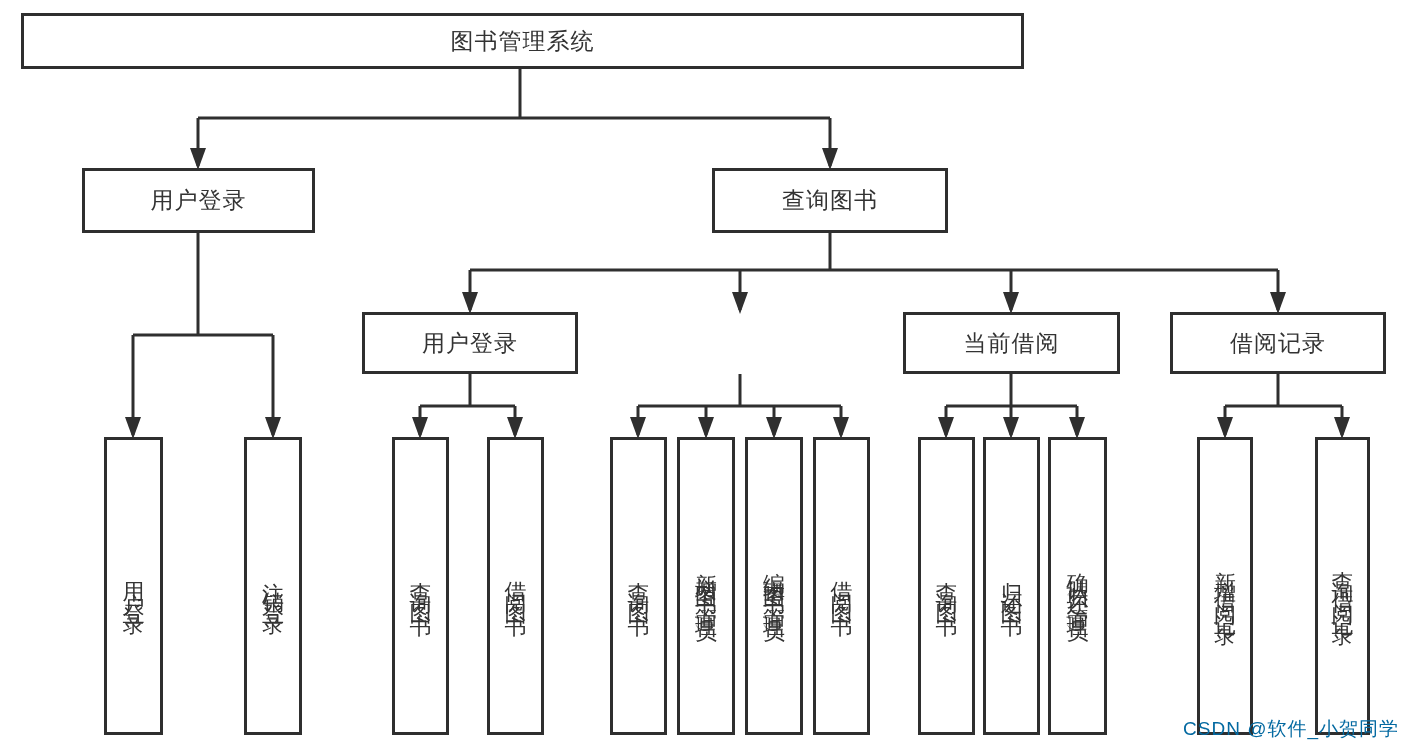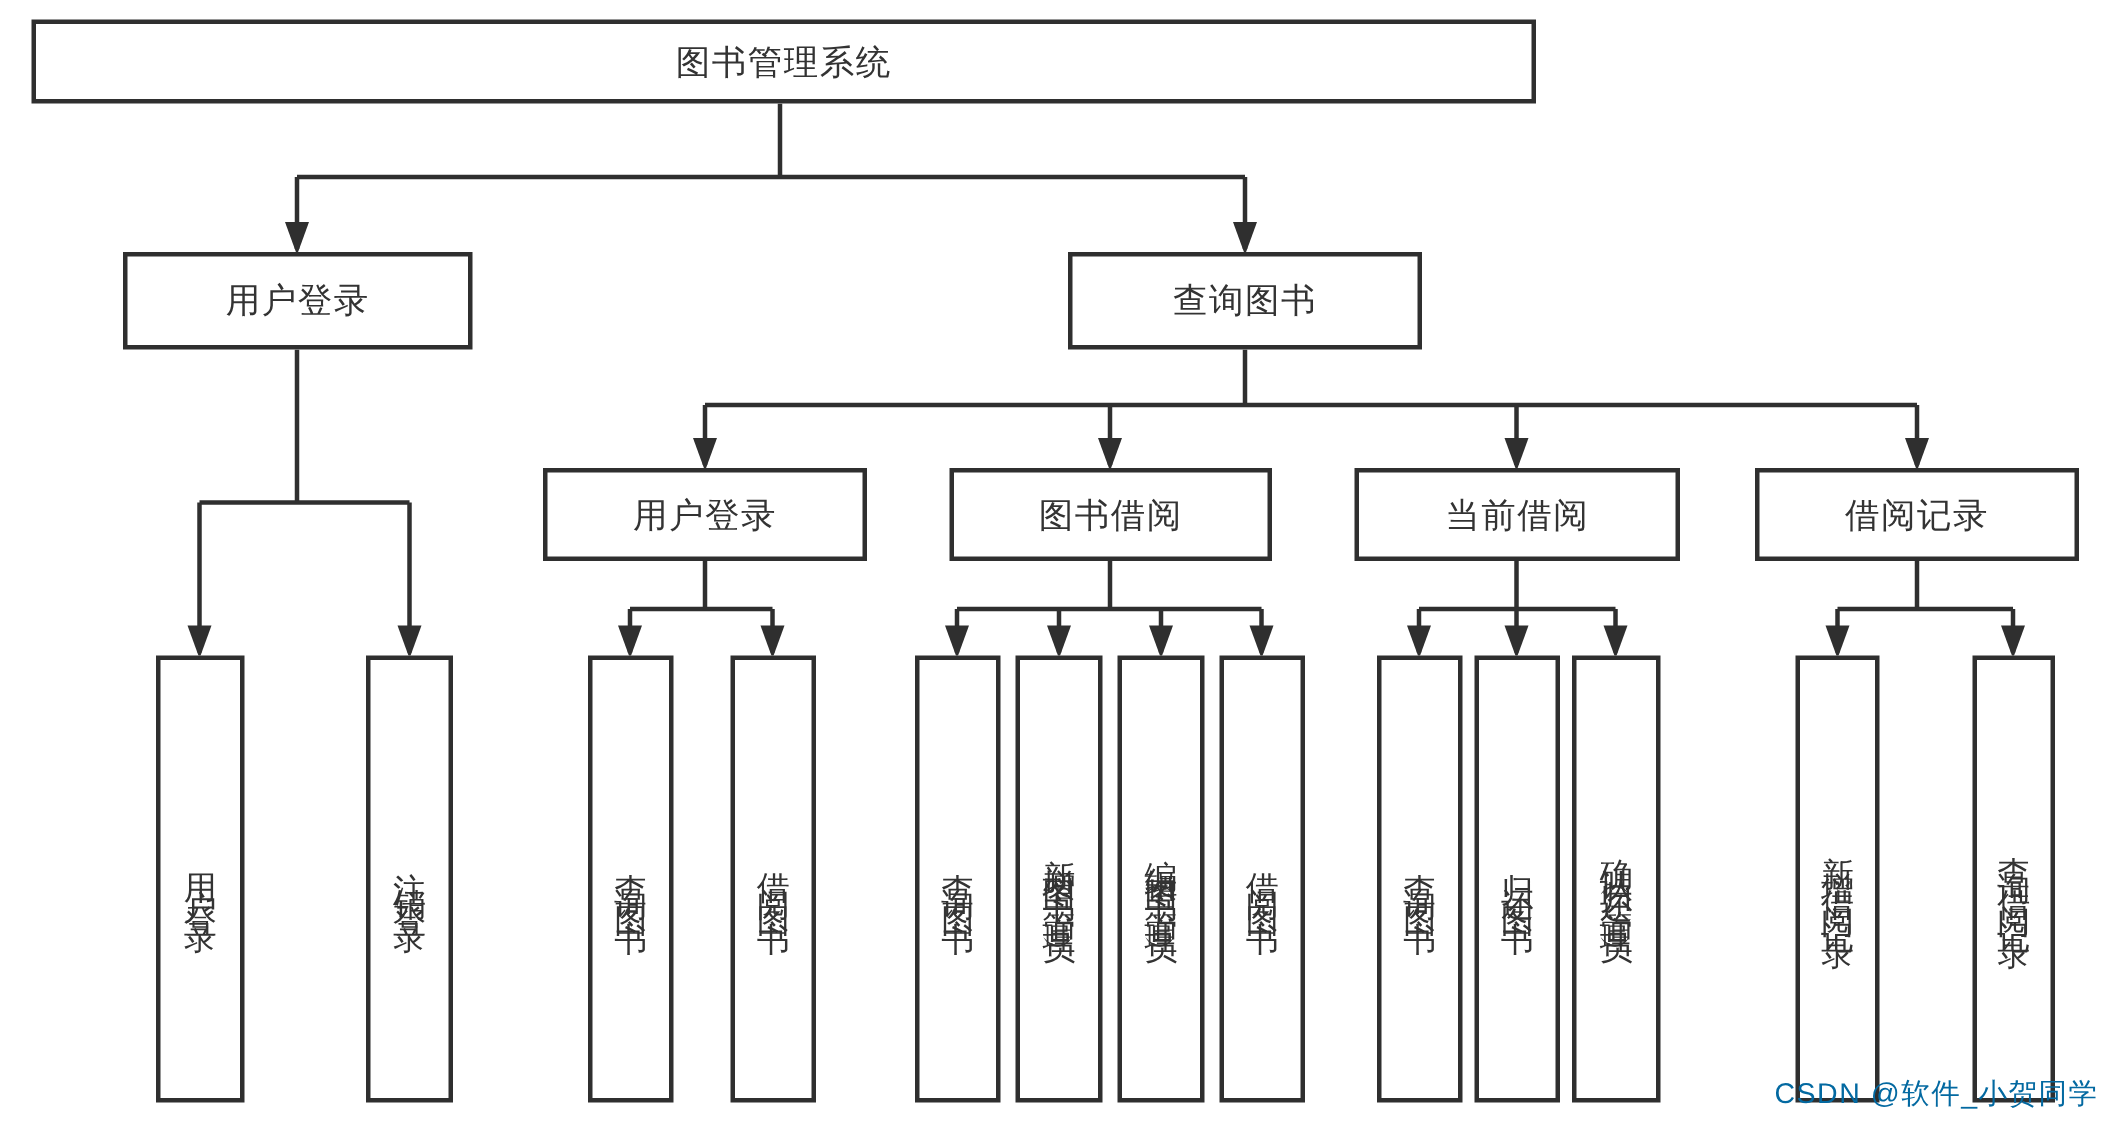--- a/index.html
+++ b/index.html
@@ -113,21 +113,20 @@
       <polygon points="1334,417 1350,417 1342,439"></polygon>
     </g>
   </svg>
 
   <div class="box" style="left:21px;top:13px;width:1003px;height:56px">图书管理系统</div>
 
   <div class="box" style="left:82px;top:168px;width:233px;height:65px">用户登录</div>
   <div class="box" style="left:712px;top:168px;width:236px;height:65px">查询图书</div>
 
   <div class="box" style="left:362px;top:312px;width:216px;height:62px">用户登录</div>
-  <div class="box" style="left:633px;top:312px;width:215px;height:62px">图书借阅</div>
   <div class="box" style="left:903px;top:312px;width:217px;height:62px">当前借阅</div>
   <div class="box" style="left:1170px;top:312px;width:216px;height:62px">借阅记录</div>
 
   <div class="box leaf" style="left:104px;width:59px">
     <span class="vtext">用户登录</span>
   </div>
   <div class="box leaf" style="left:244px;width:58px">
     <span class="vtext">注销登录</span>
   </div>
 

